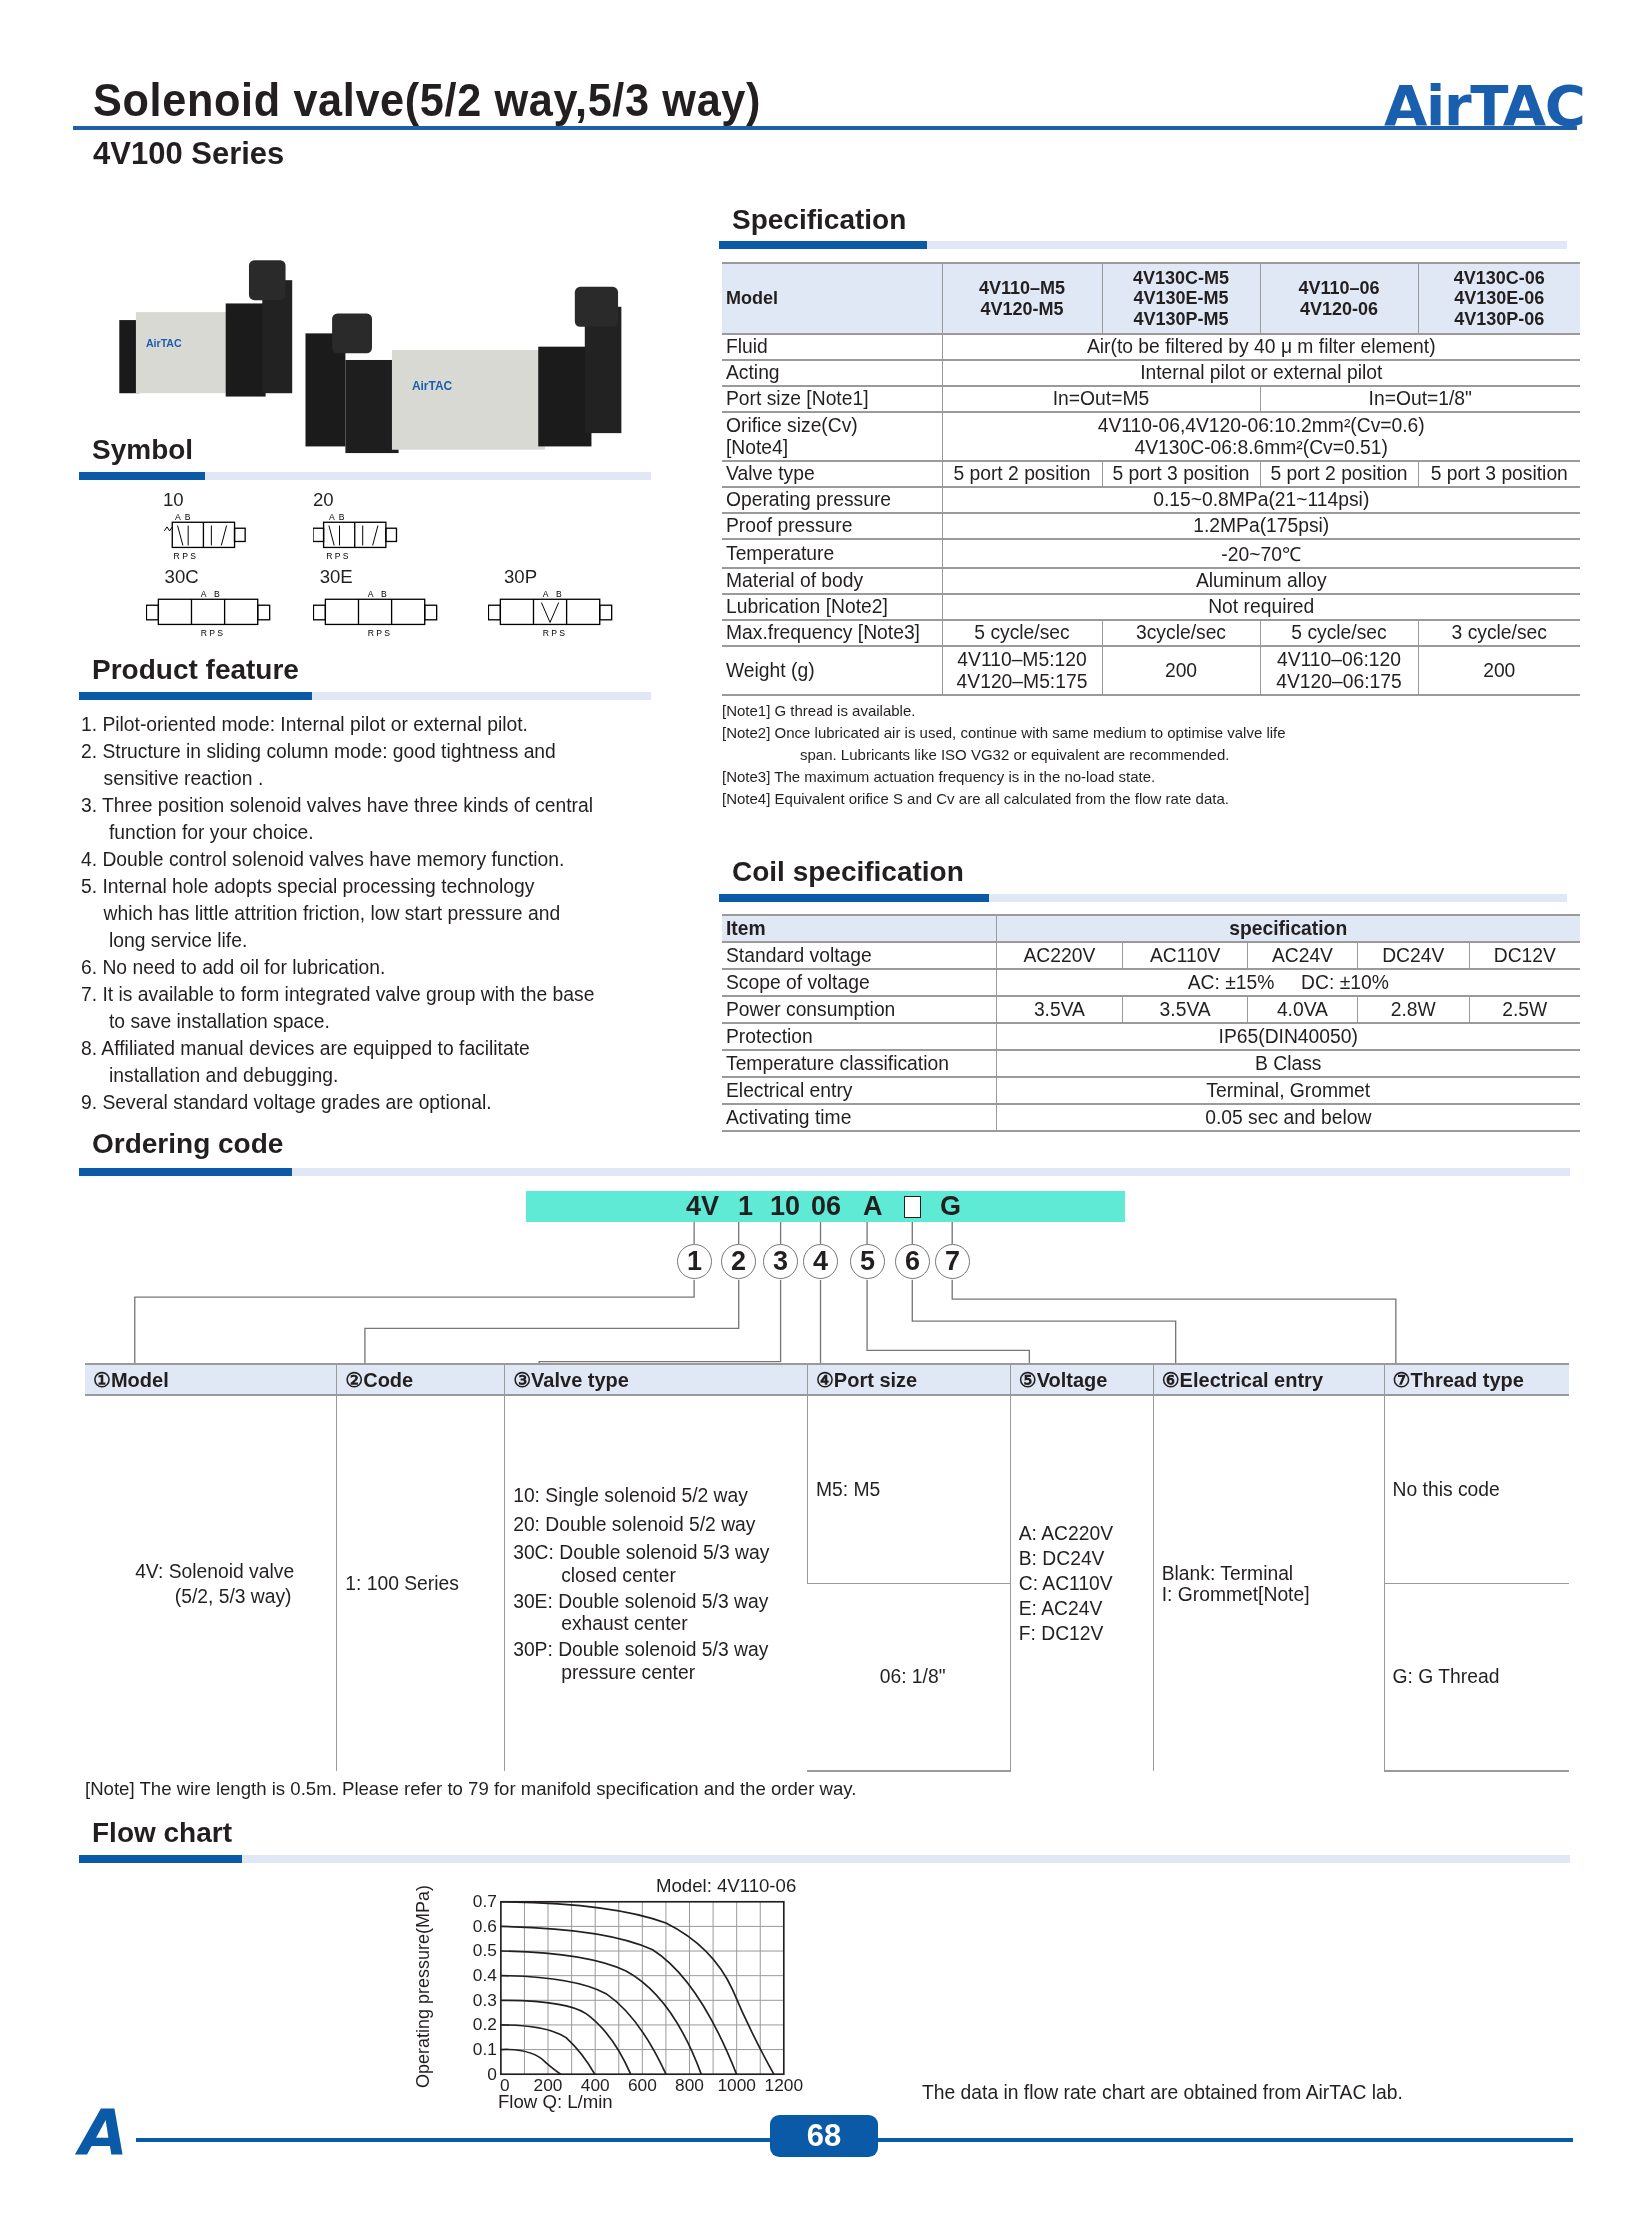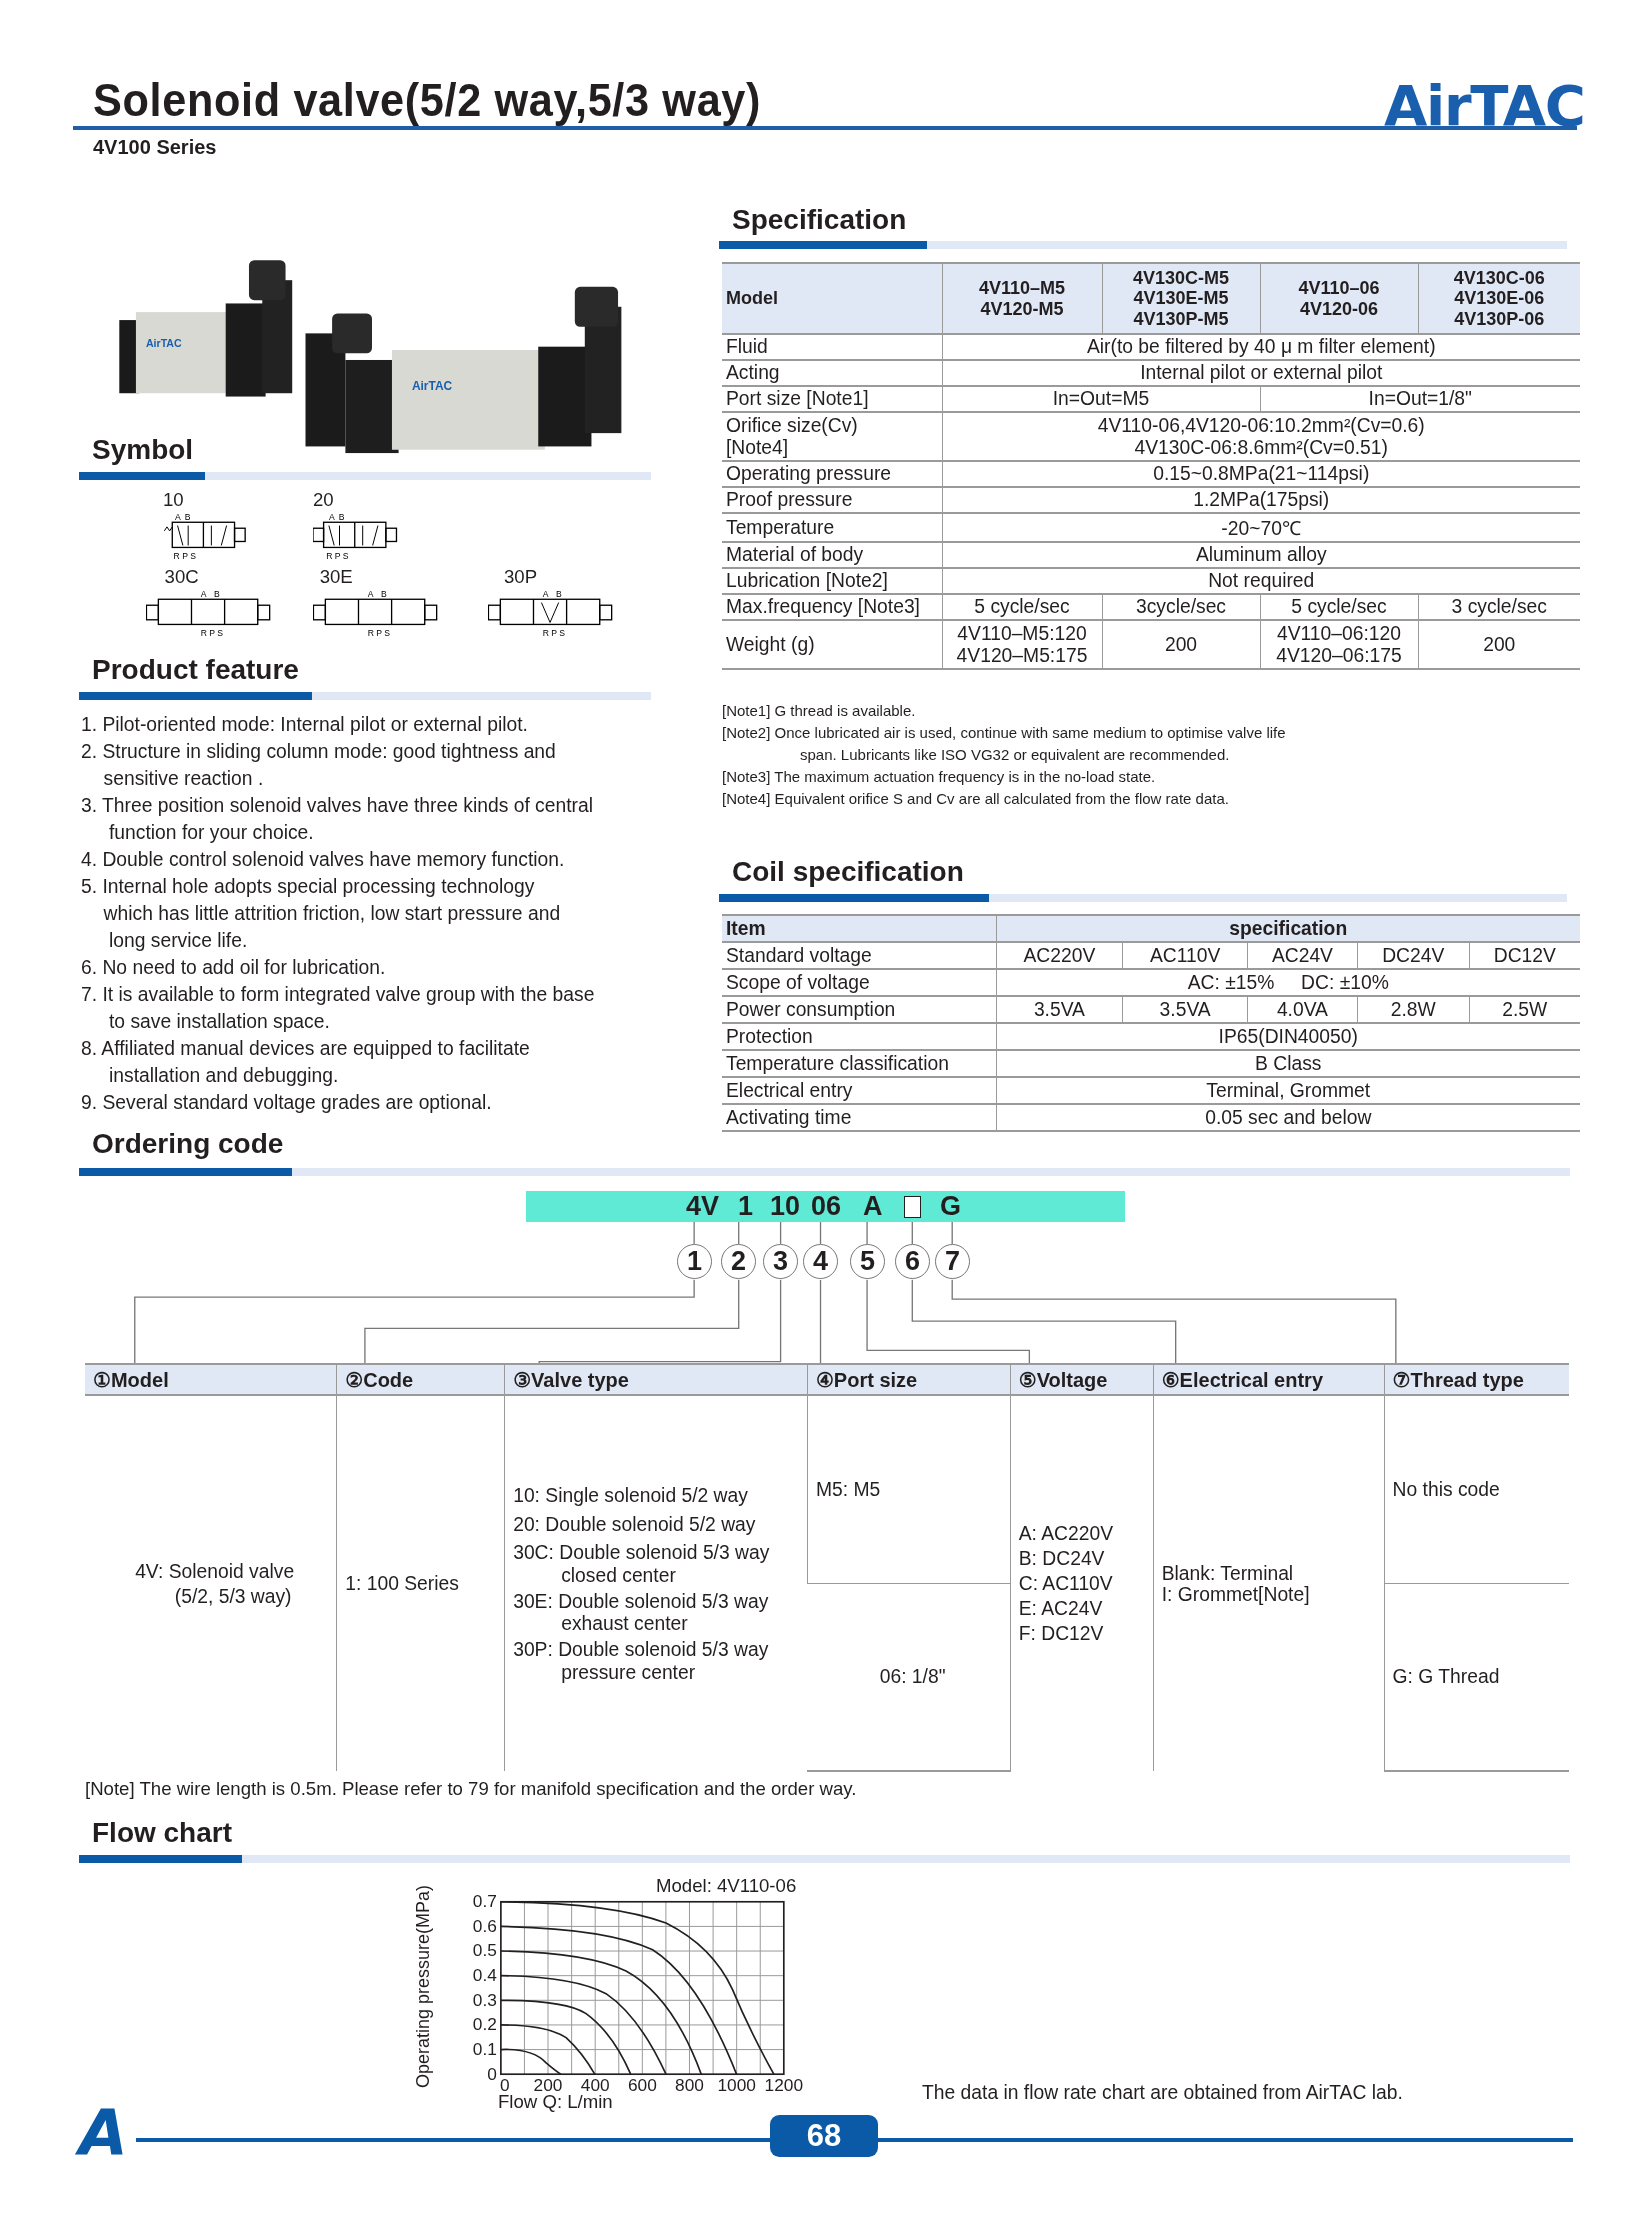--- a/index.html
+++ b/index.html
@@ -3,21 +3,21 @@
 <meta charset="utf-8">
 <style>
   * { box-sizing: border-box; margin: 0; padding: 0; }
   html, body { width: 1649px; height: 2239px; background: #ffffff; overflow: hidden; }
   body { position: relative; font-family: "Liberation Sans", sans-serif; color: #231f20; }
   .abs { position: absolute; }
 
   
   .page-title { left: 93px; top: 72px; font-size: 47px; font-weight: bold; letter-spacing: 0.7px; font-family: "Liberation Sans", sans-serif; transform: scaleX(0.92); transform-origin: left; }
   .title-rule { left: 73px; top: 126px; width: 1504px; height: 4px; background: #1f5fa8; }
-  .series-title { left: 93px; top: 136px; font-size: 20px; font-weight: bold; }
+  .series-title { left: 93px; top: 136px; font-size: 31px; font-weight: bold; }
   .logo { left: 1384px; top: 73px; font-size: 56px; font-weight: 900; color: #1a5fae; letter-spacing: -1.3px; font-family: "DejaVu Sans", sans-serif; font-style: normal; }
 
   
   .sec-title { font-size: 28px; font-weight: bold; }
   .sec-bar { height: 8px; background: #dfe8f4; }
   .sec-bar .fill { height: 8px; background: #0a5aa8; }
 
   
   .product-img { left: 106px; top: 240px; width: 532px; height: 220px; }
   .sym-label { font-size: 18.6px; }
@@ -248,20 +248,27 @@
   </tr>
   <tr class="two">
     <td>
           <div>Orifice size(Cv)</div>
           <div>[Note4]</div>
         </td>
     <td colspan="4">
           <div>4V110-06,4V120-06:10.2mm²(Cv=0.6)</div>
           <div>4V130C-06:8.6mm²(Cv=0.51)</div>
         </td>
+  </tr>
+  <tr>
+    <td>Valve type</td>
+    <td style="padding:0 1.3px;">5 port 2 position</td>
+    <td style="padding:0 1.3px;">5 port 3 position</td>
+    <td style="padding:0 1.3px;">5 port 2 position</td>
+    <td style="padding:0 1.3px;">5 port 3 position</td>
   </tr>
   <tr>
     <td>Operating pressure</td>
     <td colspan="4">0.15~0.8MPa(21~114psi)</td>
   </tr>
   <tr>
     <td>Proof pressure</td>
     <td colspan="4">1.2MPa(175psi)</td>
   </tr>
   <tr>

